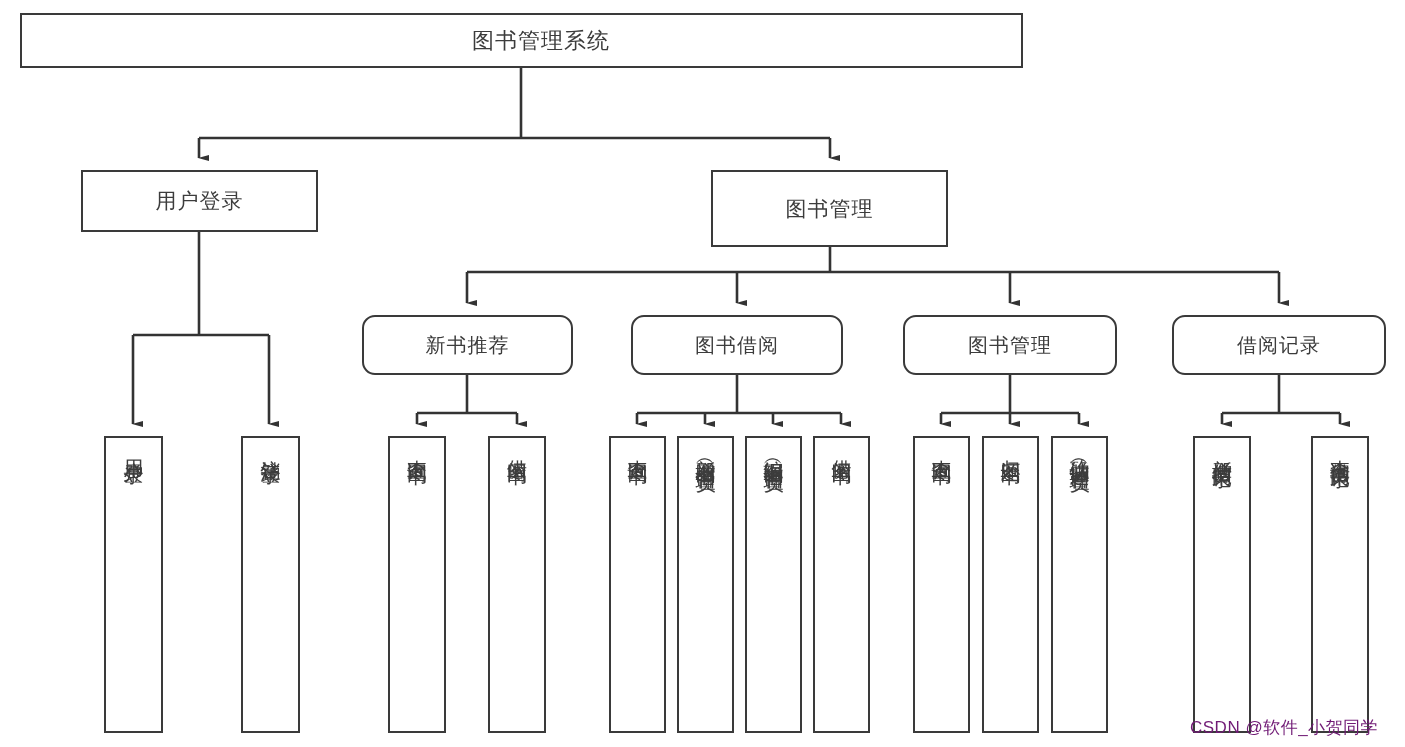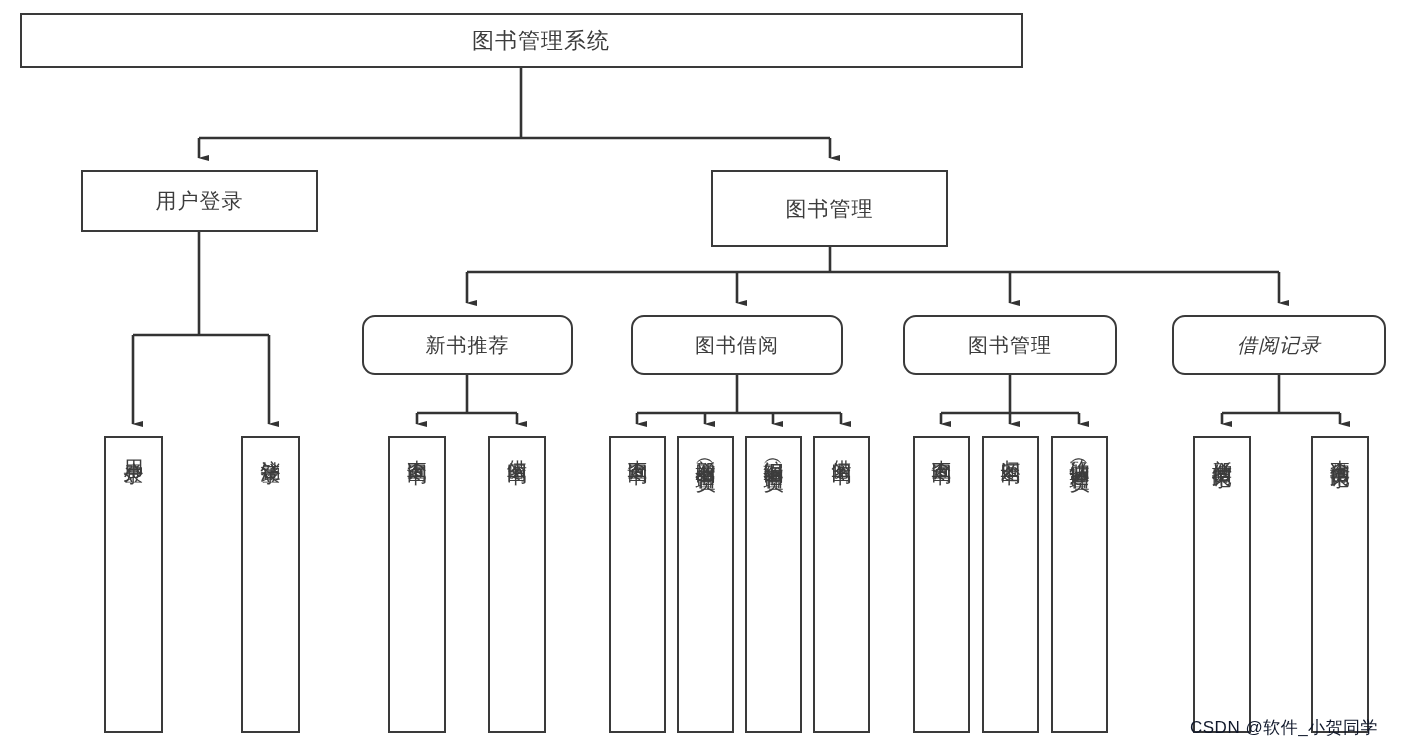--- a/index.html
+++ b/index.html
@@ -61,21 +61,21 @@
   }
   .htext {
     white-space: nowrap;
     letter-spacing: 1px;
   }
   #watermark {
     position: absolute;
     left: 1190px;
     top: 716px;
     font-size: 17px;
-    color: #0f172a;
+    color: #701a75;
     white-space: nowrap;
     letter-spacing: 0.5px;
   }
 </style>
 </head>
 <body>
 
 <div id="canvas">
 
   <svg class="wires" viewBox="0 0 1405 747" xmlns="http://www.w3.org/2000/svg">
@@ -141,21 +141,21 @@
 
   <div class="node lvl3" style="left:362px; top:315px; width:211px; height:60px;">
     <span class="htext">新书推荐</span>
   </div>
   <div class="node lvl3" style="left:631px; top:315px; width:212px; height:60px;align-items:center;">
     <span class="htext">图书借阅</span>
   </div>
   <div class="node lvl3" style="left:903px; top:315px; width:214px; height:60px;">
     <span class="htext">图书管理</span>
   </div>
-  <div class="node lvl3" style="left:1172px; top:315px; width:214px; height:60px;font-style:italic;">
+  <div class="node lvl3" style="left:1172px; top:315px; width:214px; height:60px;">
     <span class="htext">借阅记录</span>
   </div>
 
   <div class="node leaf" style="left:104px; top:436px; width:59px; height:297px;">
     <span class="vtext">用户登录</span>
   </div>
   <div class="node leaf" style="left:241px; top:436px; width:59px; height:297px;">
     <span class="vtext">注销登录</span>
   </div>
 

